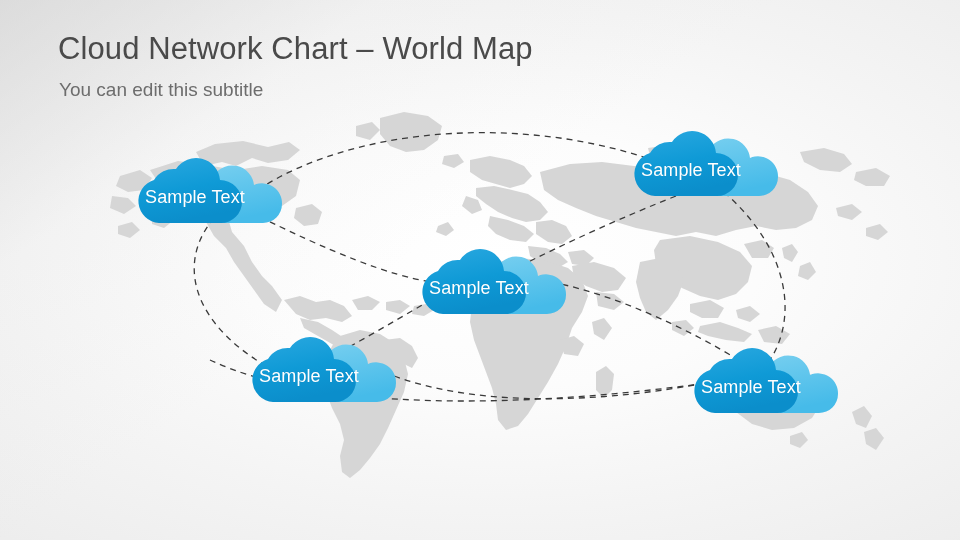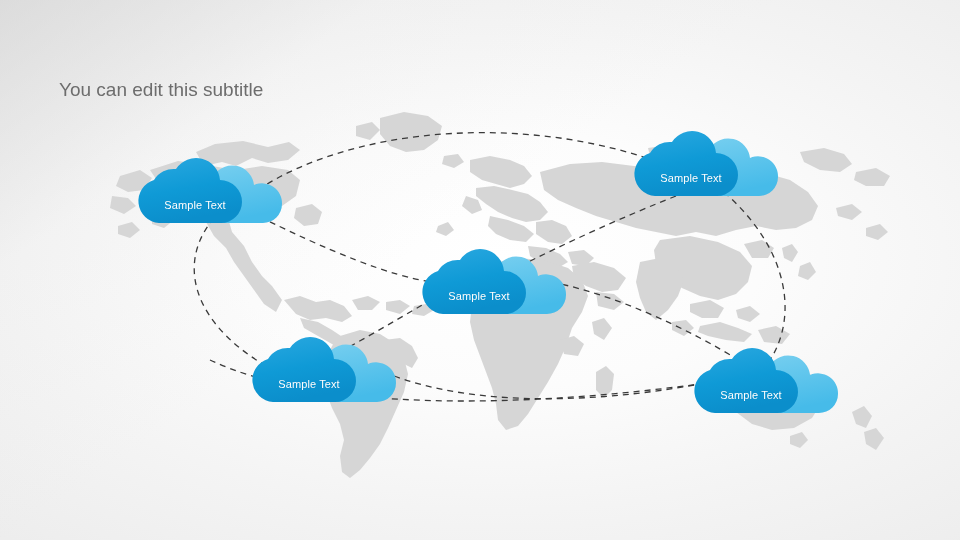--- a/index.html
+++ b/index.html
@@ -52,28 +52,28 @@
   }
   .cloud {
     position: absolute;
     width: 160px;
     height: 104px;
   }
   .cloud svg { display: block; overflow: visible; }
   .cloud .cloud-label {
     position: absolute;
     left: 0;
-    top: 12px;
+    top: 4px;
     width: 118px;
     height: 104px;
     display: flex;
     align-items: center;
     justify-content: center;
     color: #ffffff;
-    font-size: 11px;
+    font-size: 18px;
     font-weight: 400;
     letter-spacing: 0.1px;
     text-shadow: 0 0 1px rgba(0,0,0,0.10);
     pointer-events: none;
     white-space: nowrap;
   }
 </style>
 </head>
 <body>
 
@@ -158,20 +158,21 @@
       <path d="M250 212 C 330 252, 390 276, 432 282"></path>
       <path d="M676 196 C 600 226, 540 256, 500 276"></path>
       <path d="M724 192 C 790 250, 800 320, 766 366"></path>
       <path d="M530 278 C 610 290, 690 330, 742 362"></path>
       <path d="M384 372 C 480 412, 620 400, 710 382"></path>
       <path d="M340 352 C 380 330, 420 306, 452 288"></path>
       <path d="M210 360 C 320 412, 520 408, 700 384"></path>
     </g>
   </svg>
 
+  <div class="title">Cloud Network Chart – World Map</div>
   <div class="subtitle">You can edit this subtitle</div>
 
   <div class="cloud" style="left:136px; top:141px;">
     <svg width="160" height="104" viewBox="0 0 160 104">
       <defs>
         <linearGradient id="gb1" x1="0" y1="0" x2="0.35" y2="1">
           <stop offset="0%" stop-color="#7ad0f0"></stop>
             <stop offset="100%" stop-color="#46bbe9"></stop>
         </linearGradient>
         <linearGradient id="gf1" x1="0" y1="0" x2="0.3" y2="1">

